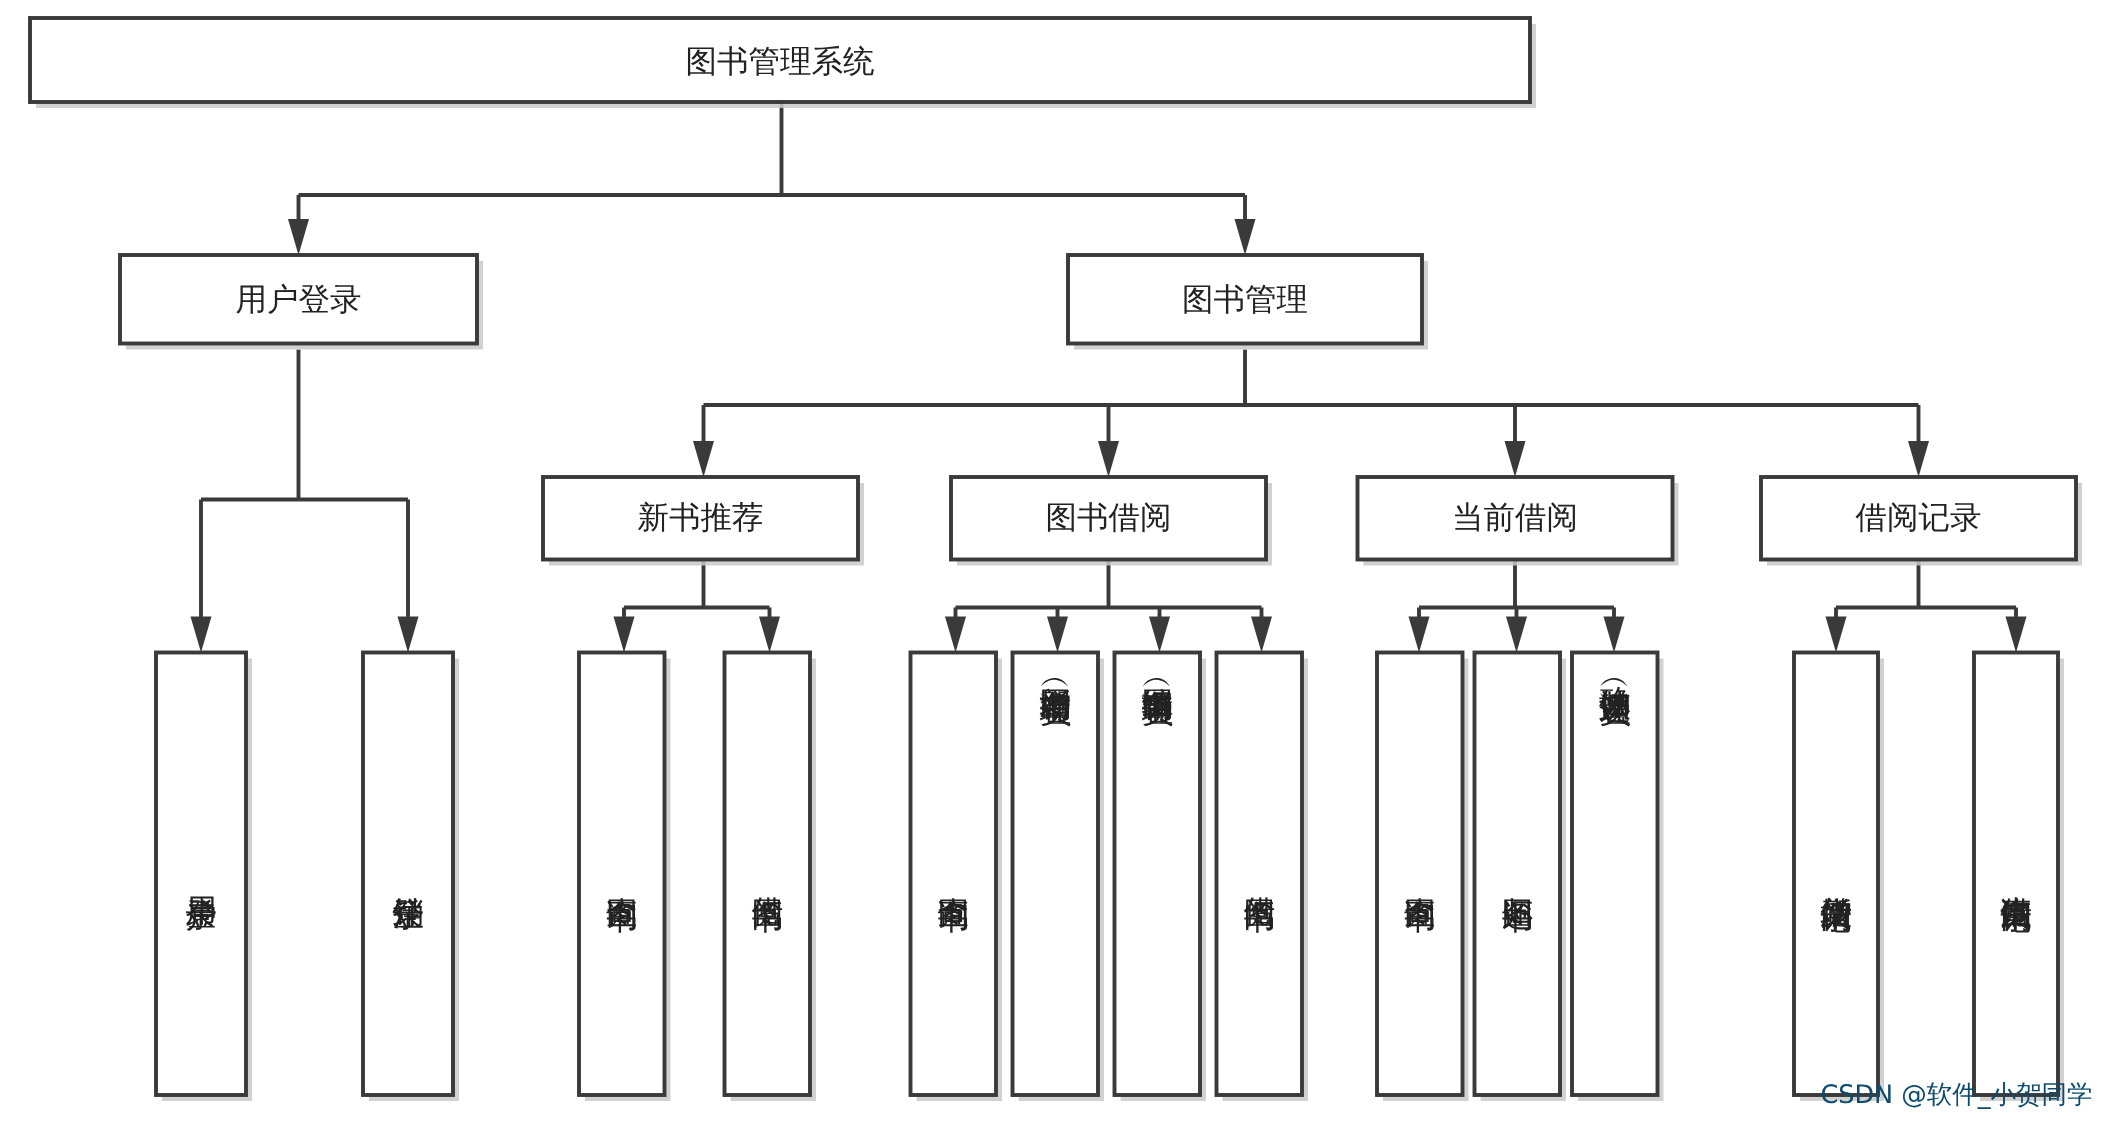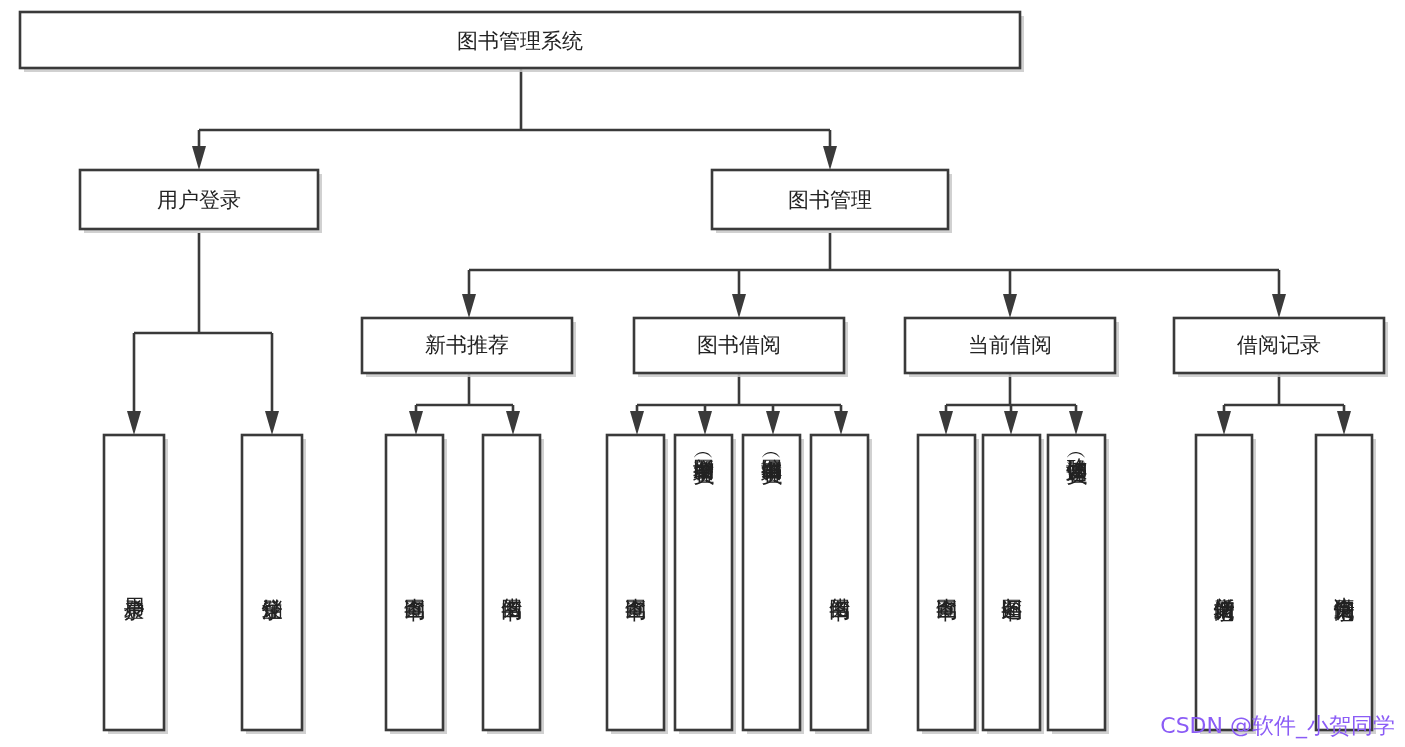--- a/index.html
+++ b/index.html
@@ -72,22 +72,22 @@
     display: flex;
     align-items: center;
     justify-content: center;
     pointer-events: none;
   }
   #watermark {
     position: absolute;
     right: 10px;
     bottom: 6px;
     font-family: "DejaVu Sans", "Liberation Sans", sans-serif;
-    font-size: 22px;
-    color: #8b5cf6;
+    font-size: 17px;
+    color: #0c4a6e;
     white-space: nowrap;
     user-select: none;
   }
 </style>
 </head>
 <body>
 
 <div id="diagram-root">
 
   <svg id="diagram-svg" viewBox="0 0 1405 747">

